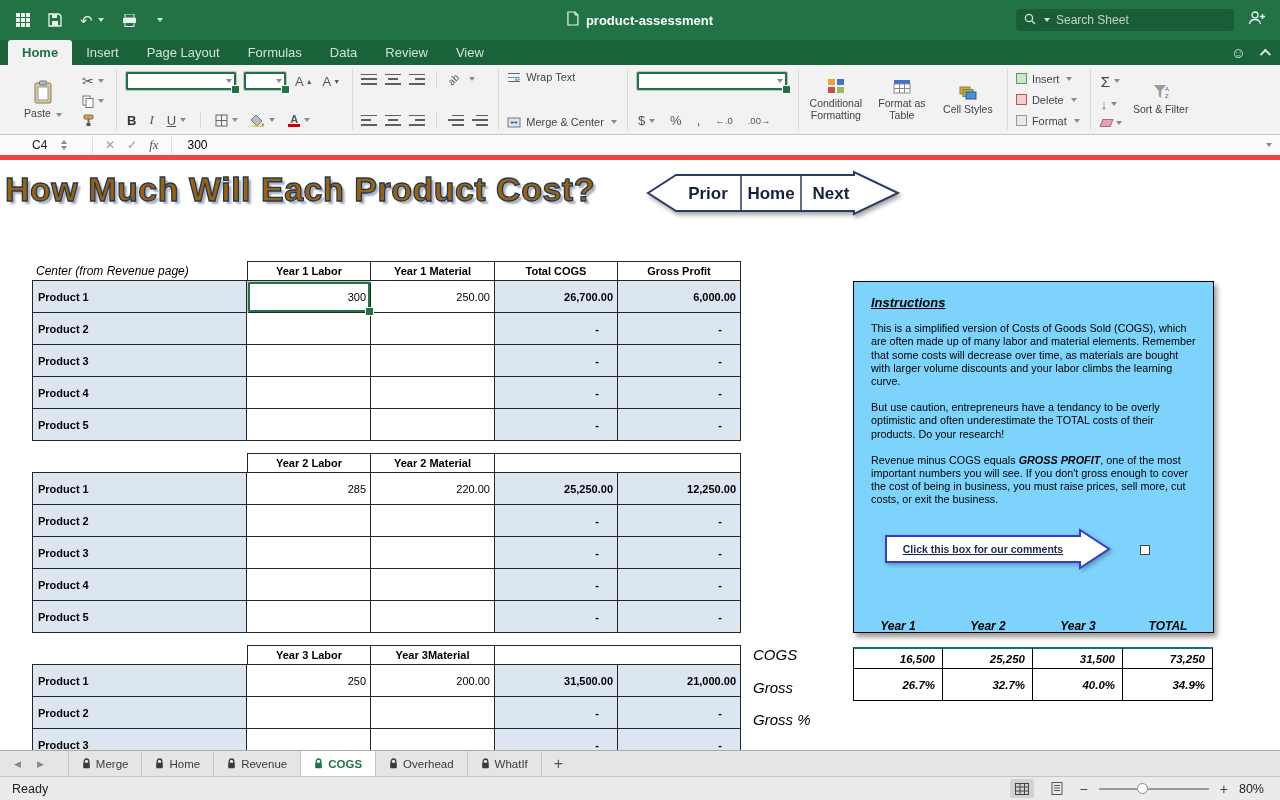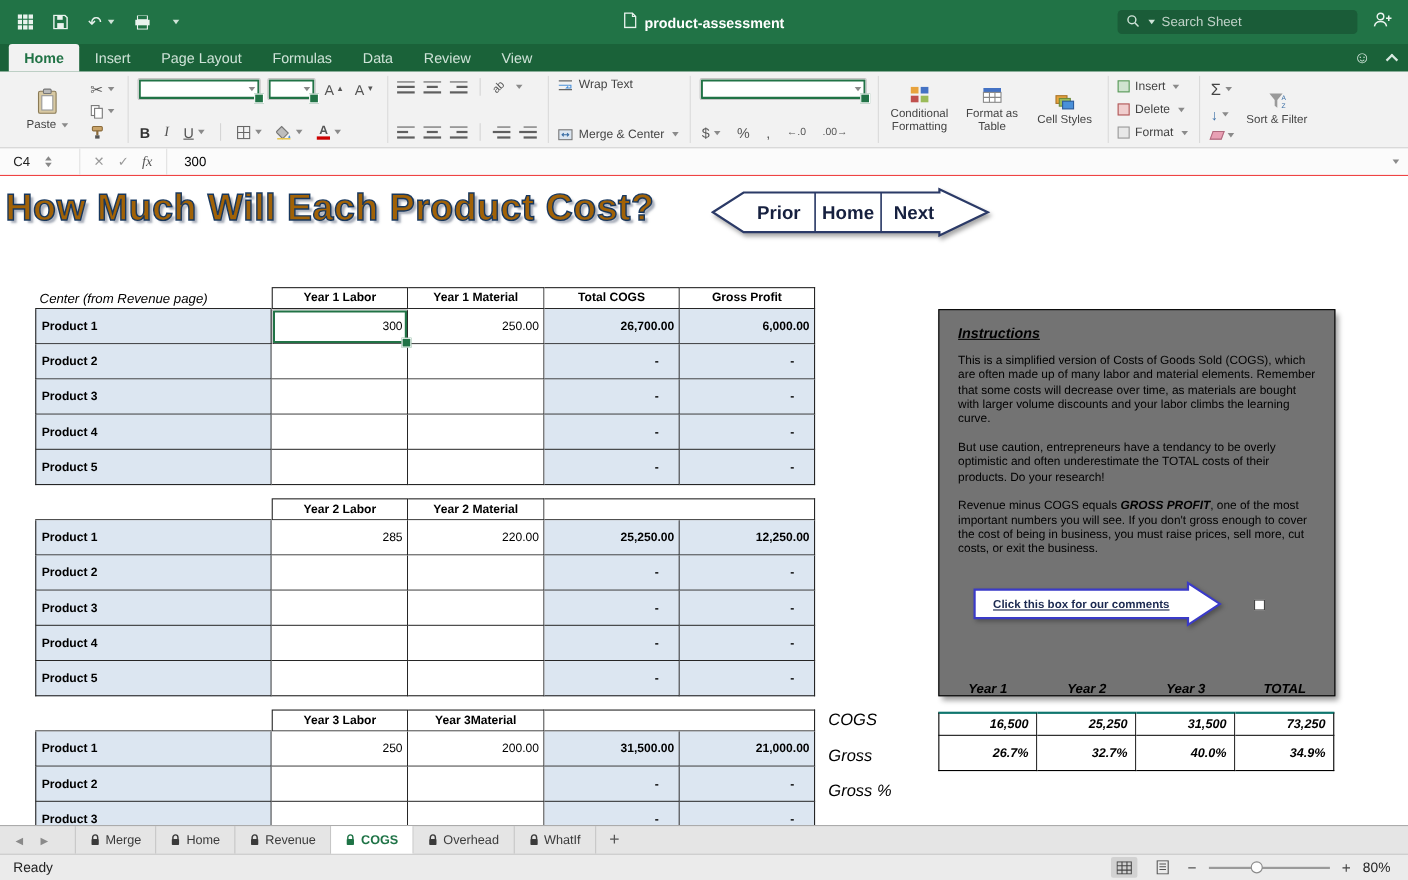--- a/index.html
+++ b/index.html
@@ -51,21 +51,21 @@
   .dec { font-size:9.5px; color:#555; letter-spacing:0; }
   .lblrow { font-size:11px; color:#444; display:flex; align-items:center; gap:5px; }
   .icon-sq { width:11px; height:11px; display:inline-block; border:1px solid #999; background:#e8e8e8; }
   .icon-sq.green { background:#cfe3cf; border-color:#5a9a5a; }
   .icon-sq.red { background:#f0cece; border-color:#b05a5a; }
   .eraser { width:11px; height:8px; background:#e8a0b4; border:1px solid #b06a7e; transform:skewX(-20deg); display:inline-block; }
   .sigma { font-size:15px; color:#444; }
   .fillarrow { color:#3a6ea5; font-size:13px; }
 
   
-  .formulabar { height:25px; background:#fbfbfb; border-bottom:1px solid #ef4444; display:flex; align-items:center; font-size:12px; color:#222; position:relative; }
+  .formulabar { height:25px; background:#fbfbfb; border-bottom:5px solid #ef4444; display:flex; align-items:center; font-size:12px; color:#222; position:relative;padding-left:20px; }
   .namebox { width:66px; padding-left:12px; display:flex; align-items:center; height:100%; }
   .spinner { display:flex; flex-direction:column; gap:2px; margin-left:14px; }
   .spinner b { width:0; height:0; border-left:3px solid transparent; border-right:3px solid transparent; }
   .spinner .up { border-bottom:4px solid #888; }
   .spinner .dn { border-top:4px solid #888; }
   .fbdiv { width:1px; height:100%; background:#e2e2e2; margin:0 6px; }
   .fbicons { display:flex; align-items:center; gap:12px; padding:0 6px; color:#9a9a9a; font-size:12px; }
   .fx { font-style:italic; font-family:"Liberation Serif",serif; color:#555; font-size:13px; }
   .fbvalue { padding-left:10px; color:#000; }
   .fbcaret { position:absolute; right:8px; }
@@ -86,21 +86,21 @@
   .span2 { grid-column:span 2; }
   .data-row .cell { height:32px; }
   .data-row .cell:first-child { border-left:1px solid #262626; }
   .pcell { background:#dce6f1; font-weight:bold; padding-left:5px; }
   .ncell { justify-content:flex-end; padding-right:4px; }
   .rcell { background:#dce6f1; font-weight:bold; justify-content:flex-end; padding-right:4px; }
   .rcell.dash { padding-right:18px; }
   .sel { position:relative; z-index:1; box-shadow:inset 0 0 0 2px #217346; }
   .sel::after { content:""; position:absolute; right:-4px; bottom:-4px; width:7px; height:7px; background:#217346; border:1px solid #fff; z-index:2; }
 
-  .instructions { position:absolute; left:853px; top:121px; width:361px; height:352px; background:#737373; border:1px solid #000; box-shadow:3px 4px 5px rgba(0,0,0,.4); padding:14px 17px; font-size:10.8px; line-height:13.2px; color:#000; }
+  .instructions { position:absolute; left:853px; top:121px; width:361px; height:352px; background:#7dd3fc; border:1px solid #000; box-shadow:3px 4px 5px rgba(0,0,0,.4); padding:14px 17px; font-size:10.8px; line-height:13.2px; color:#000; }
   .instructions h3 { font-size:13px; font-style:italic; text-decoration:underline; margin-bottom:13px; }
   .instructions p { margin-bottom:13px; }
   .comment-arrow { position:absolute; left:30px; top:245px; filter:drop-shadow(2px 2px 2px rgba(0,0,0,.3)); }
   .comment-arrow text { font-size:10.5px; font-weight:bold; fill:#1b2950; }
   .cbox { position:absolute; left:286px; top:263px; width:10px; height:10px; border:1.5px solid #444; background:#fff; }
 
   .summary { position:absolute; left:853px; top:455px; width:361px; }
   .sumhead { display:grid; grid-template-columns:repeat(4,90px); height:22px; }
   .sumhead .shc { font-style:italic; font-weight:bold; font-size:12px; display:flex; align-items:center; justify-content:center; }
   .sumrow { display:grid; grid-template-columns:repeat(4,90px); height:32px; }

